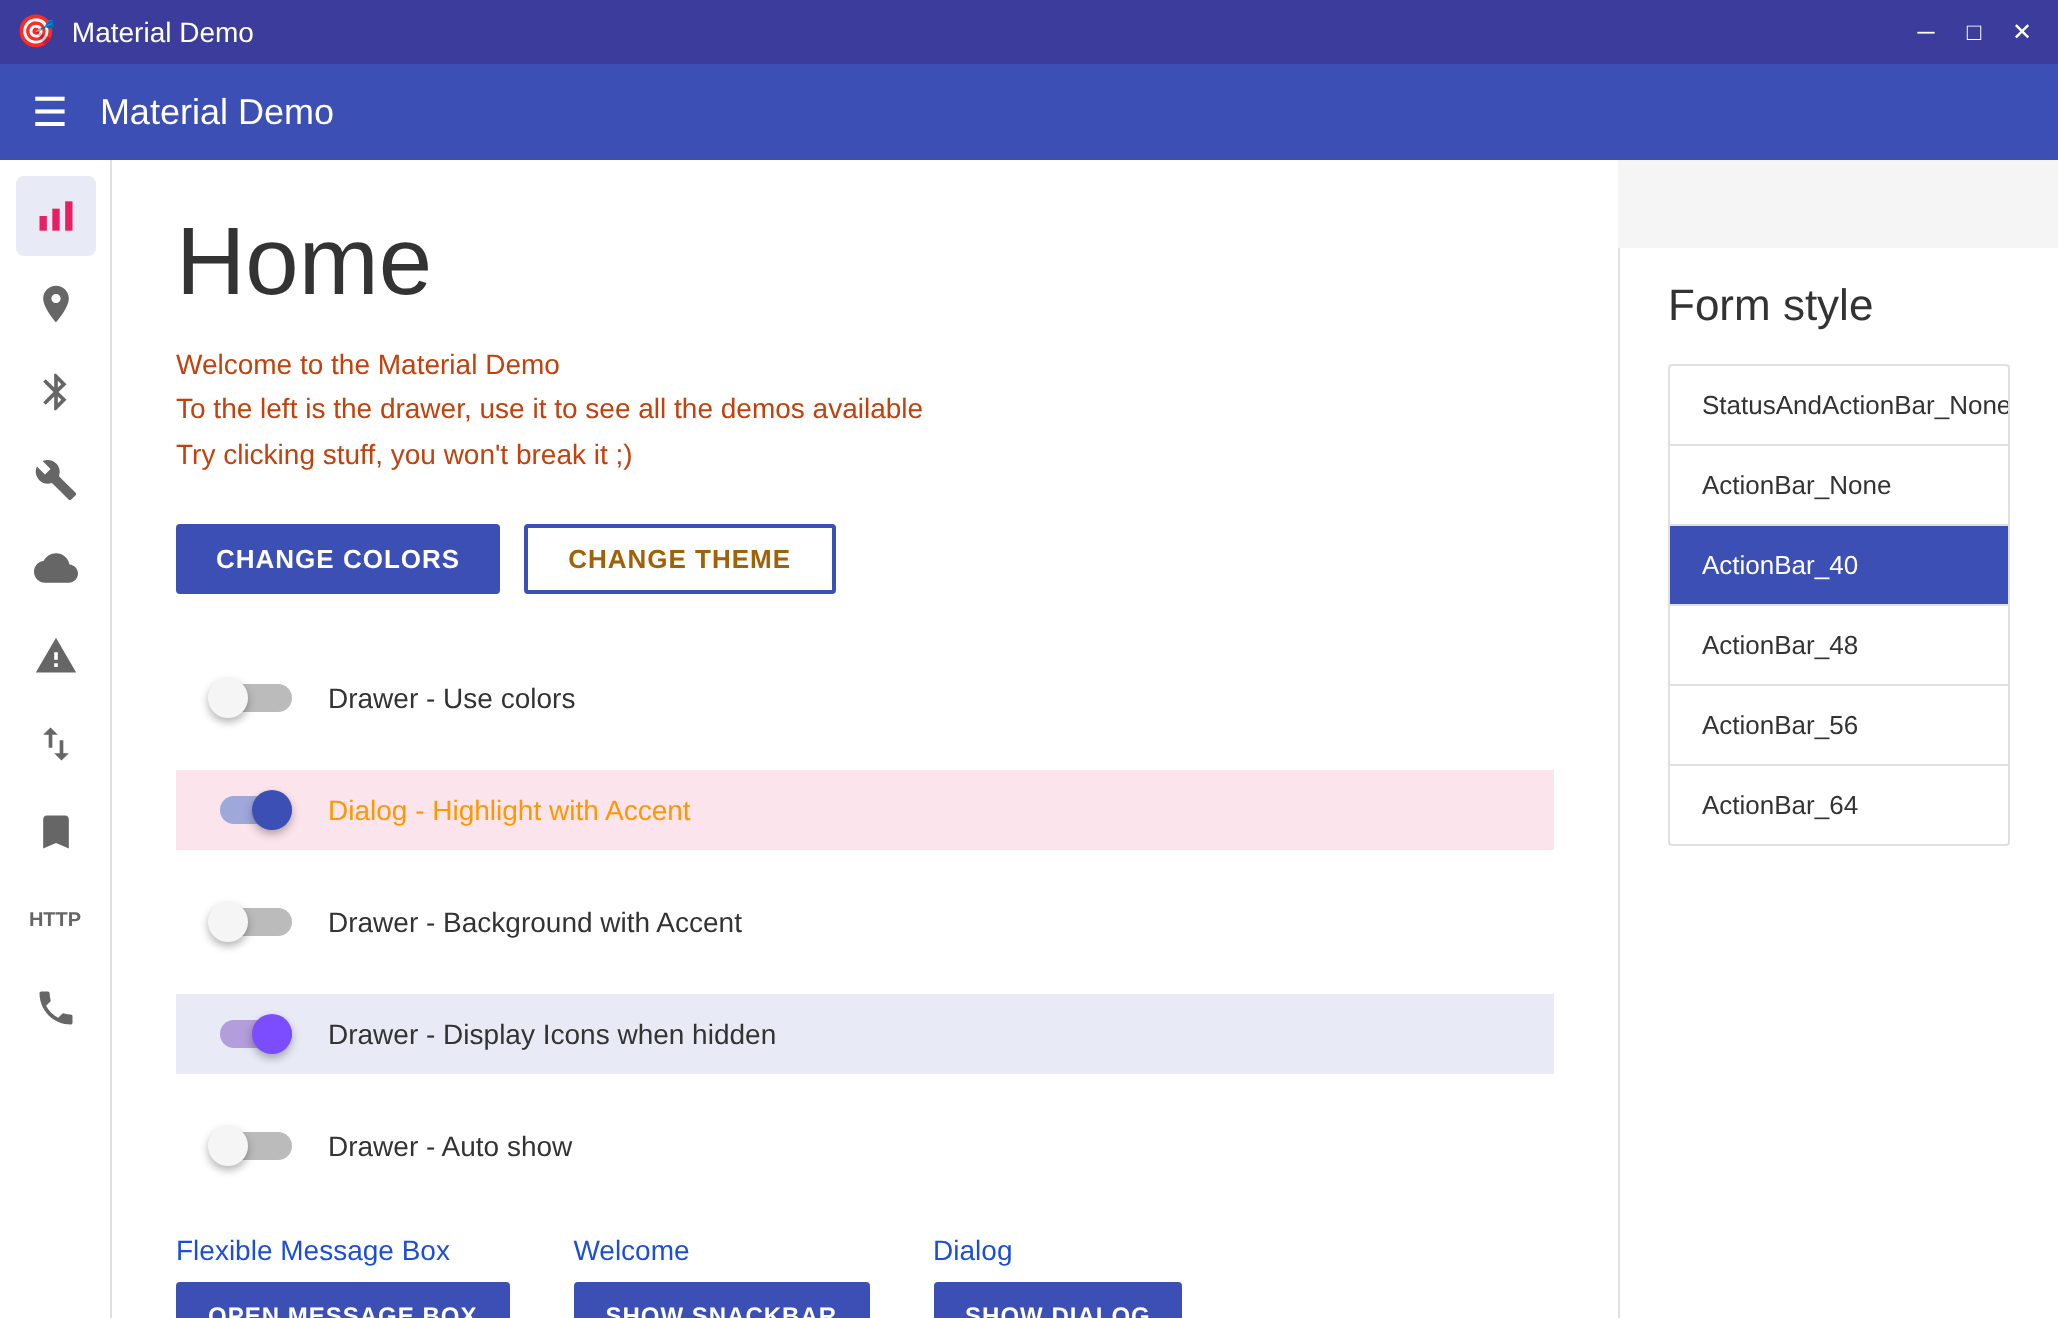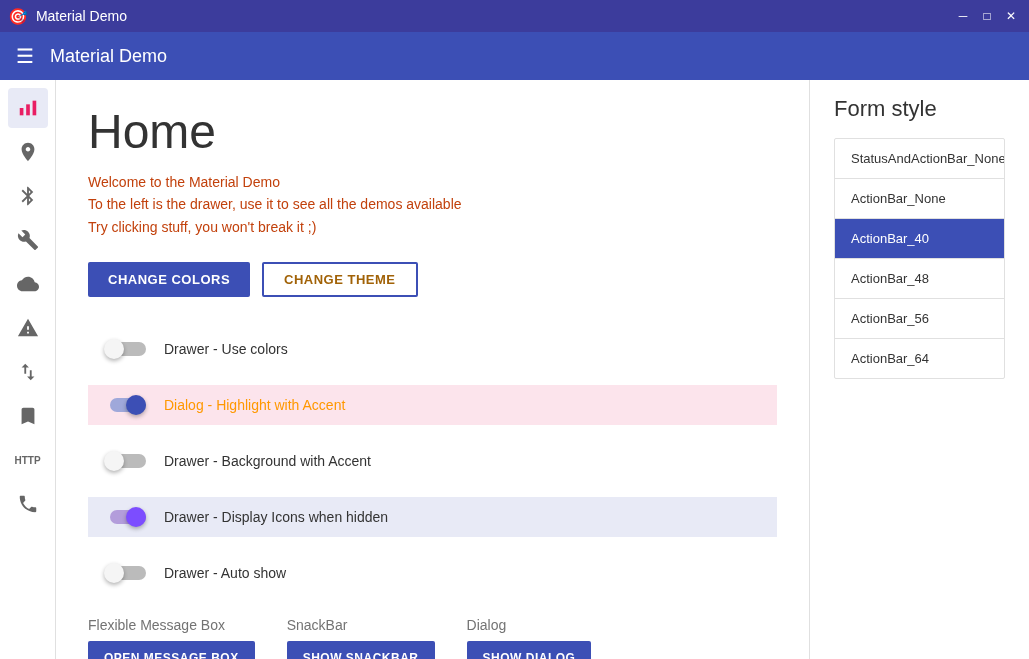--- a/index.html
+++ b/index.html
@@ -143,41 +143,42 @@
     .toggle-on-purple .toggle-track { background: #b39ddb; }
     .toggle-on-purple .toggle-thumb { background: #7c4dff; left: 22px; }
 
     .toggle-label { font-size: 14px; color: #333; }
     .toggle-label.accent { color: #ff9800; }
 
     
     .bottom-section { margin-top: 24px; }
     .bottom-row { display: flex; gap: 32px; align-items: flex-start; margin-bottom: 16px; }
     .bottom-group { display: flex; flex-direction: column; gap: 0; }
-    .bottom-group-title { font-size: 14px; color: #737373; margin-bottom: 8px; }
+    .bottom-group-title { font-size: 14px; color: #1d4ed8; margin-bottom: 8px; }
 
     .btn-filled-sm {
       background: #3c4fb5;
       color: white;
       border: none;
       padding: 10px 16px;
       font-size: 12px;
       font-weight: 600;
       letter-spacing: 0.5px;
       cursor: pointer;
       border-radius: 2px;
       text-transform: uppercase;
     }
 
     
     .right-panel {
       width: 220px;
       padding: 16px 24px;
       background: white;
       border-left: 1px solid #e0e0e0;
+      margin-top: 44px;
     }
     .form-style-title { font-size: 22px; font-weight: 300; color: #333; margin-bottom: 16px; }
     .form-style-list { border: 1px solid #e0e0e0; border-radius: 2px; overflow: hidden; }
     .form-style-item {
       padding: 12px 16px;
       font-size: 13px;
       color: #333;
       cursor: pointer;
       border-bottom: 1px solid #e0e0e0;
     }
@@ -315,21 +316,21 @@
       <span class="toggle-label">Drawer - Auto show</span>
     </div>
 
     <div class="bottom-section">
       <div class="bottom-row">
         <div class="bottom-group">
           <span class="bottom-group-title">Flexible Message Box</span>
           <button class="btn-filled-sm">OPEN MESSAGE BOX</button>
         </div>
         <div class="bottom-group">
-          <span class="bottom-group-title">SnackBar</span>
+          <span class="bottom-group-title">Welcome</span>
           <button class="btn-filled-sm">SHOW SNACKBAR</button>
         </div>
         <div class="bottom-group">
           <span class="bottom-group-title">Dialog</span>
           <button class="btn-filled-sm">SHOW DIALOG</button>
         </div>
       </div>
 
     </div>
   </div>

